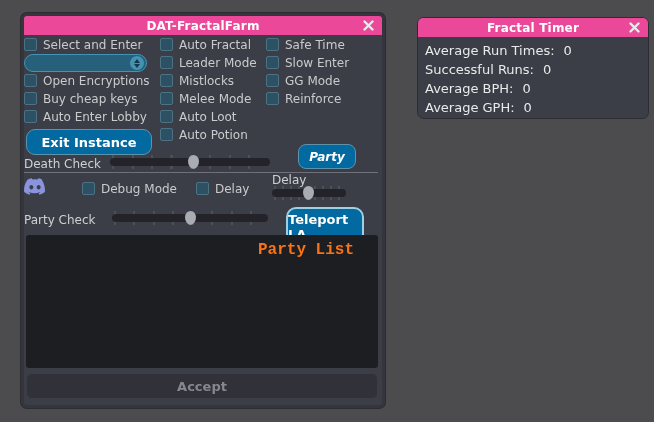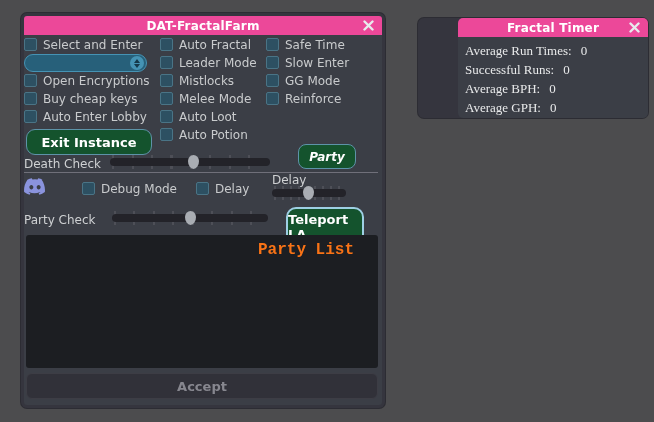--- a/index.html
+++ b/index.html
@@ -9,21 +9,20 @@
     font-family:"DejaVu Sans", sans-serif;
     position:relative;
     overflow:hidden;
     -webkit-font-smoothing:antialiased;
   }
   .window {
     position:absolute;
     background:#35353e;
     border-radius:6px;
     box-shadow:0 0 0 1px #2c2c33;
-    padding-left:40px;
   }
   #main-window { left:21px; top:13px; width:364px; height:395px; padding:3px; }
   .titlebar {
     height:19px;
     background:#ec4899;
     border-radius:3px 3px 0 0;
     display:flex; align-items:center; justify-content:center;
     position:relative;
   }
   .titlebar .title {
@@ -71,21 +70,21 @@
   .spinner {
     width:14px; height:14px; border-radius:50%;
     background:#4593b4;
     display:flex; flex-direction:column; align-items:center; justify-content:center; gap:1px;
   }
   .tri-up { width:0; height:0; border-left:3px solid transparent; border-right:3px solid transparent; border-bottom:4px solid #15394a; }
   .tri-down { width:0; height:0; border-left:3px solid transparent; border-right:3px solid transparent; border-top:4px solid #15394a; }
 
   
   .btn {
-    background:#14532d;
+    background:#0369a1;
     border:1px solid #5d93a8;
     color:#fff;
     font-weight:bold;
     font-size:12px;
     display:flex; align-items:center; justify-content:center;
     cursor:pointer;
     font-family:"DejaVu Sans", sans-serif;
   }
   #exit-instance { left:2px; top:94px; width:126px; height:26px; border-radius:9px; font-size:13px; }
   #party-btn { left:274px; top:109px; width:58px; height:25px; border-radius:8px;font-style:italic; }
@@ -123,21 +122,21 @@
   .separator { left:0; top:137px; width:354px; height:1px; background:#70707a; }
 
   #party-list {
     left:2px; top:200px; width:352px; height:133px;
     background:#1c1e22; border-radius:3px;
     text-align:right; padding:4px 24px 0 0;
   }
   #party-list .pl-label { color:#f97316; font-size:16px; font-weight:bold;font-family:Liberation Mono, monospace; }
 
   
-  .timer-row { display:flex; line-height:19px;font-family:Liberation Serif, serif; }
+  .timer-row { display:flex; line-height:19px; }
   .timer-row .tlabel { color:#e9eaeb; font-size:13px; }
   .timer-row .tvalue { color:#e9eaeb; font-size:13px; margin-left:9px; }
 
   svg.x-icon { display:block; }
 </style>
 </head>
 <body>
 
 <div class="window" id="main-window">
   <div class="titlebar">

